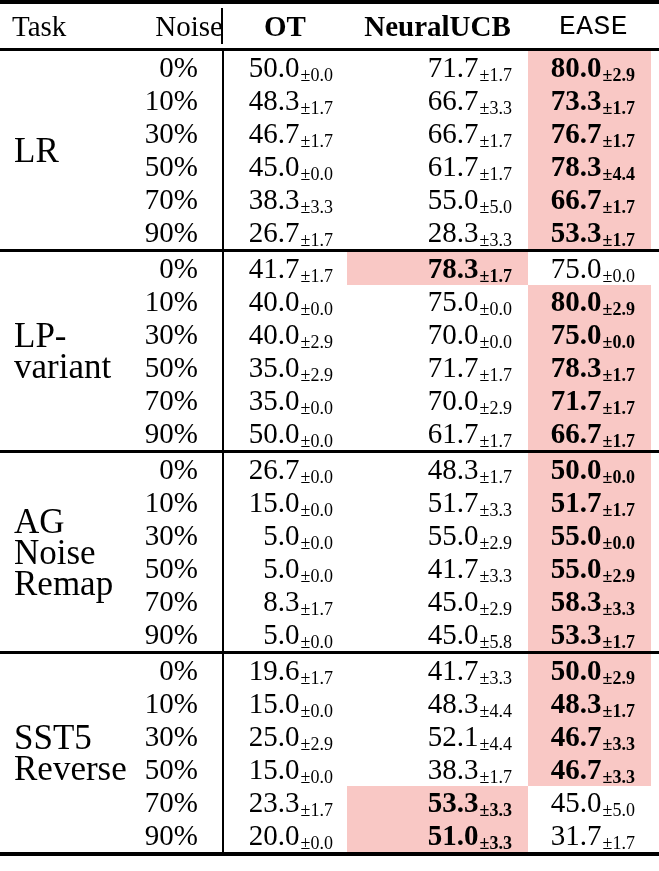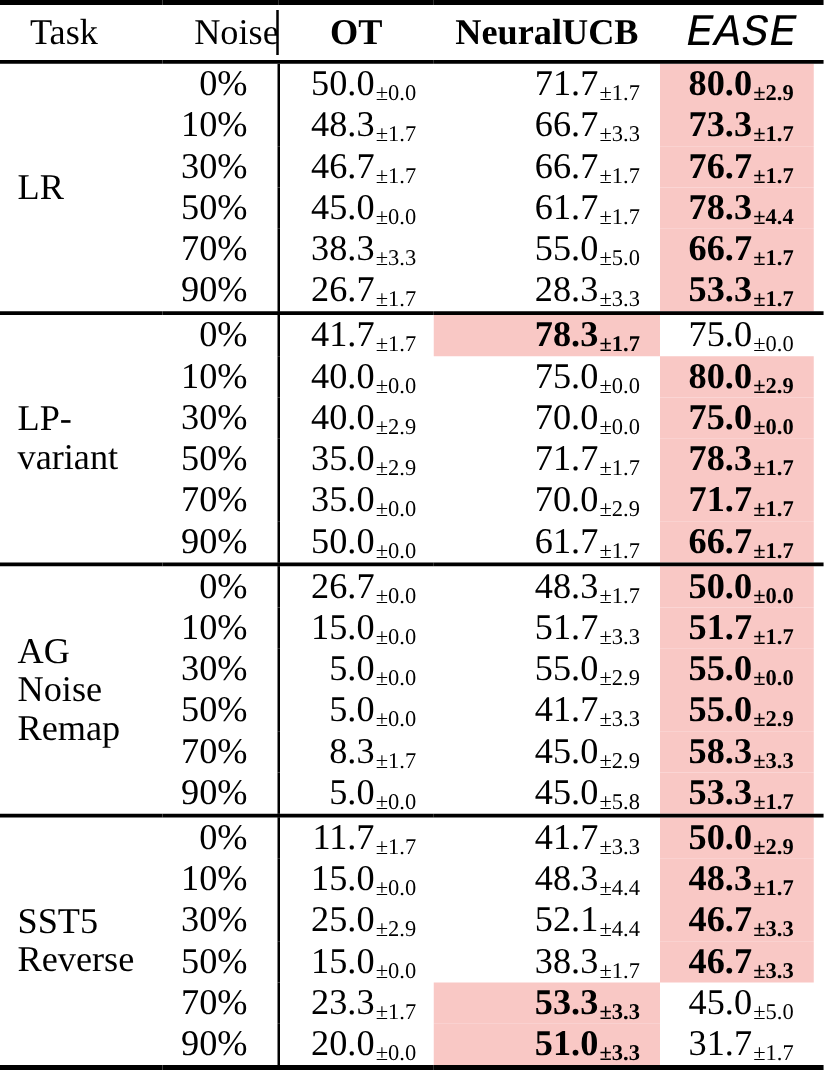--- a/index.html
+++ b/index.html
@@ -22,42 +22,41 @@
     border-bottom: 4px solid #000;
   }
   thead th {
     height: 44px;
     font-size: 29px;
     font-weight: normal;
     border-bottom: 3px solid #000;
     vertical-align: middle;
     padding: 0;
   }
-  th.h-task  { text-align: left; padding-left: 24px; margin-top: 18px; }
+  th.h-task  { text-align: left; padding-left: 12px; margin-top: 18px; }
   th.h-noise {
     text-align: right;
     
     background: linear-gradient(#000,#000) no-repeat right center / 2px 36px;
   }
   th.h-ot, th.h-neuralucb { font-weight: bold; }
   th.h-ease {
     font-family: "Liberation Mono", monospace;
-    font-size: 36px;
+    font-size: 28px;
     letter-spacing: 0.5px;
-    font-style: italic;
   }
 
   tbody { border-bottom: 3px solid #000; }
   tbody:last-of-type { border-bottom: 0; }
 
   tbody td { padding: 0; height: 33px; vertical-align: middle; }
 
   td.task-cell {
     padding-left: 14px;
-    font-size: 29px;
+    font-size: 35px;
     line-height: 31px;
     vertical-align: middle;
   }
   td.noise-cell {
     border-right: 2px solid #000;
     text-align: right;
     padding-right: 24px;
     font-size: 29px;
   }
   .cellbox {
@@ -441,21 +440,21 @@
       </tbody>
       <tbody>
         <tr>
           <td class="task-cell" rowspan="6">
             <div class="task-line">SST5</div>
             <div class="task-line">Reverse</div>
           </td>
           <td class="noise-cell">0%</td>
           <td class="val-cell col-ot">
             <div class="cellbox">
-              <span class="pair"><span class="val">11.7</span><span class="pm">±1.7</span></span>
+              <span class="pair"><span class="val">19.6</span><span class="pm">±1.7</span></span>
             </div>
           </td>
           <td class="val-cell col-neuralucb">
             <div class="cellbox">
               <span class="pair"><span class="val">41.7</span><span class="pm">±3.3</span></span>
             </div>
           </td>
           <td class="val-cell col-ease hl bold">
             <div class="cellbox">
               <span class="pair"><span class="val">50.0</span><span class="pm">±2.9</span></span>

